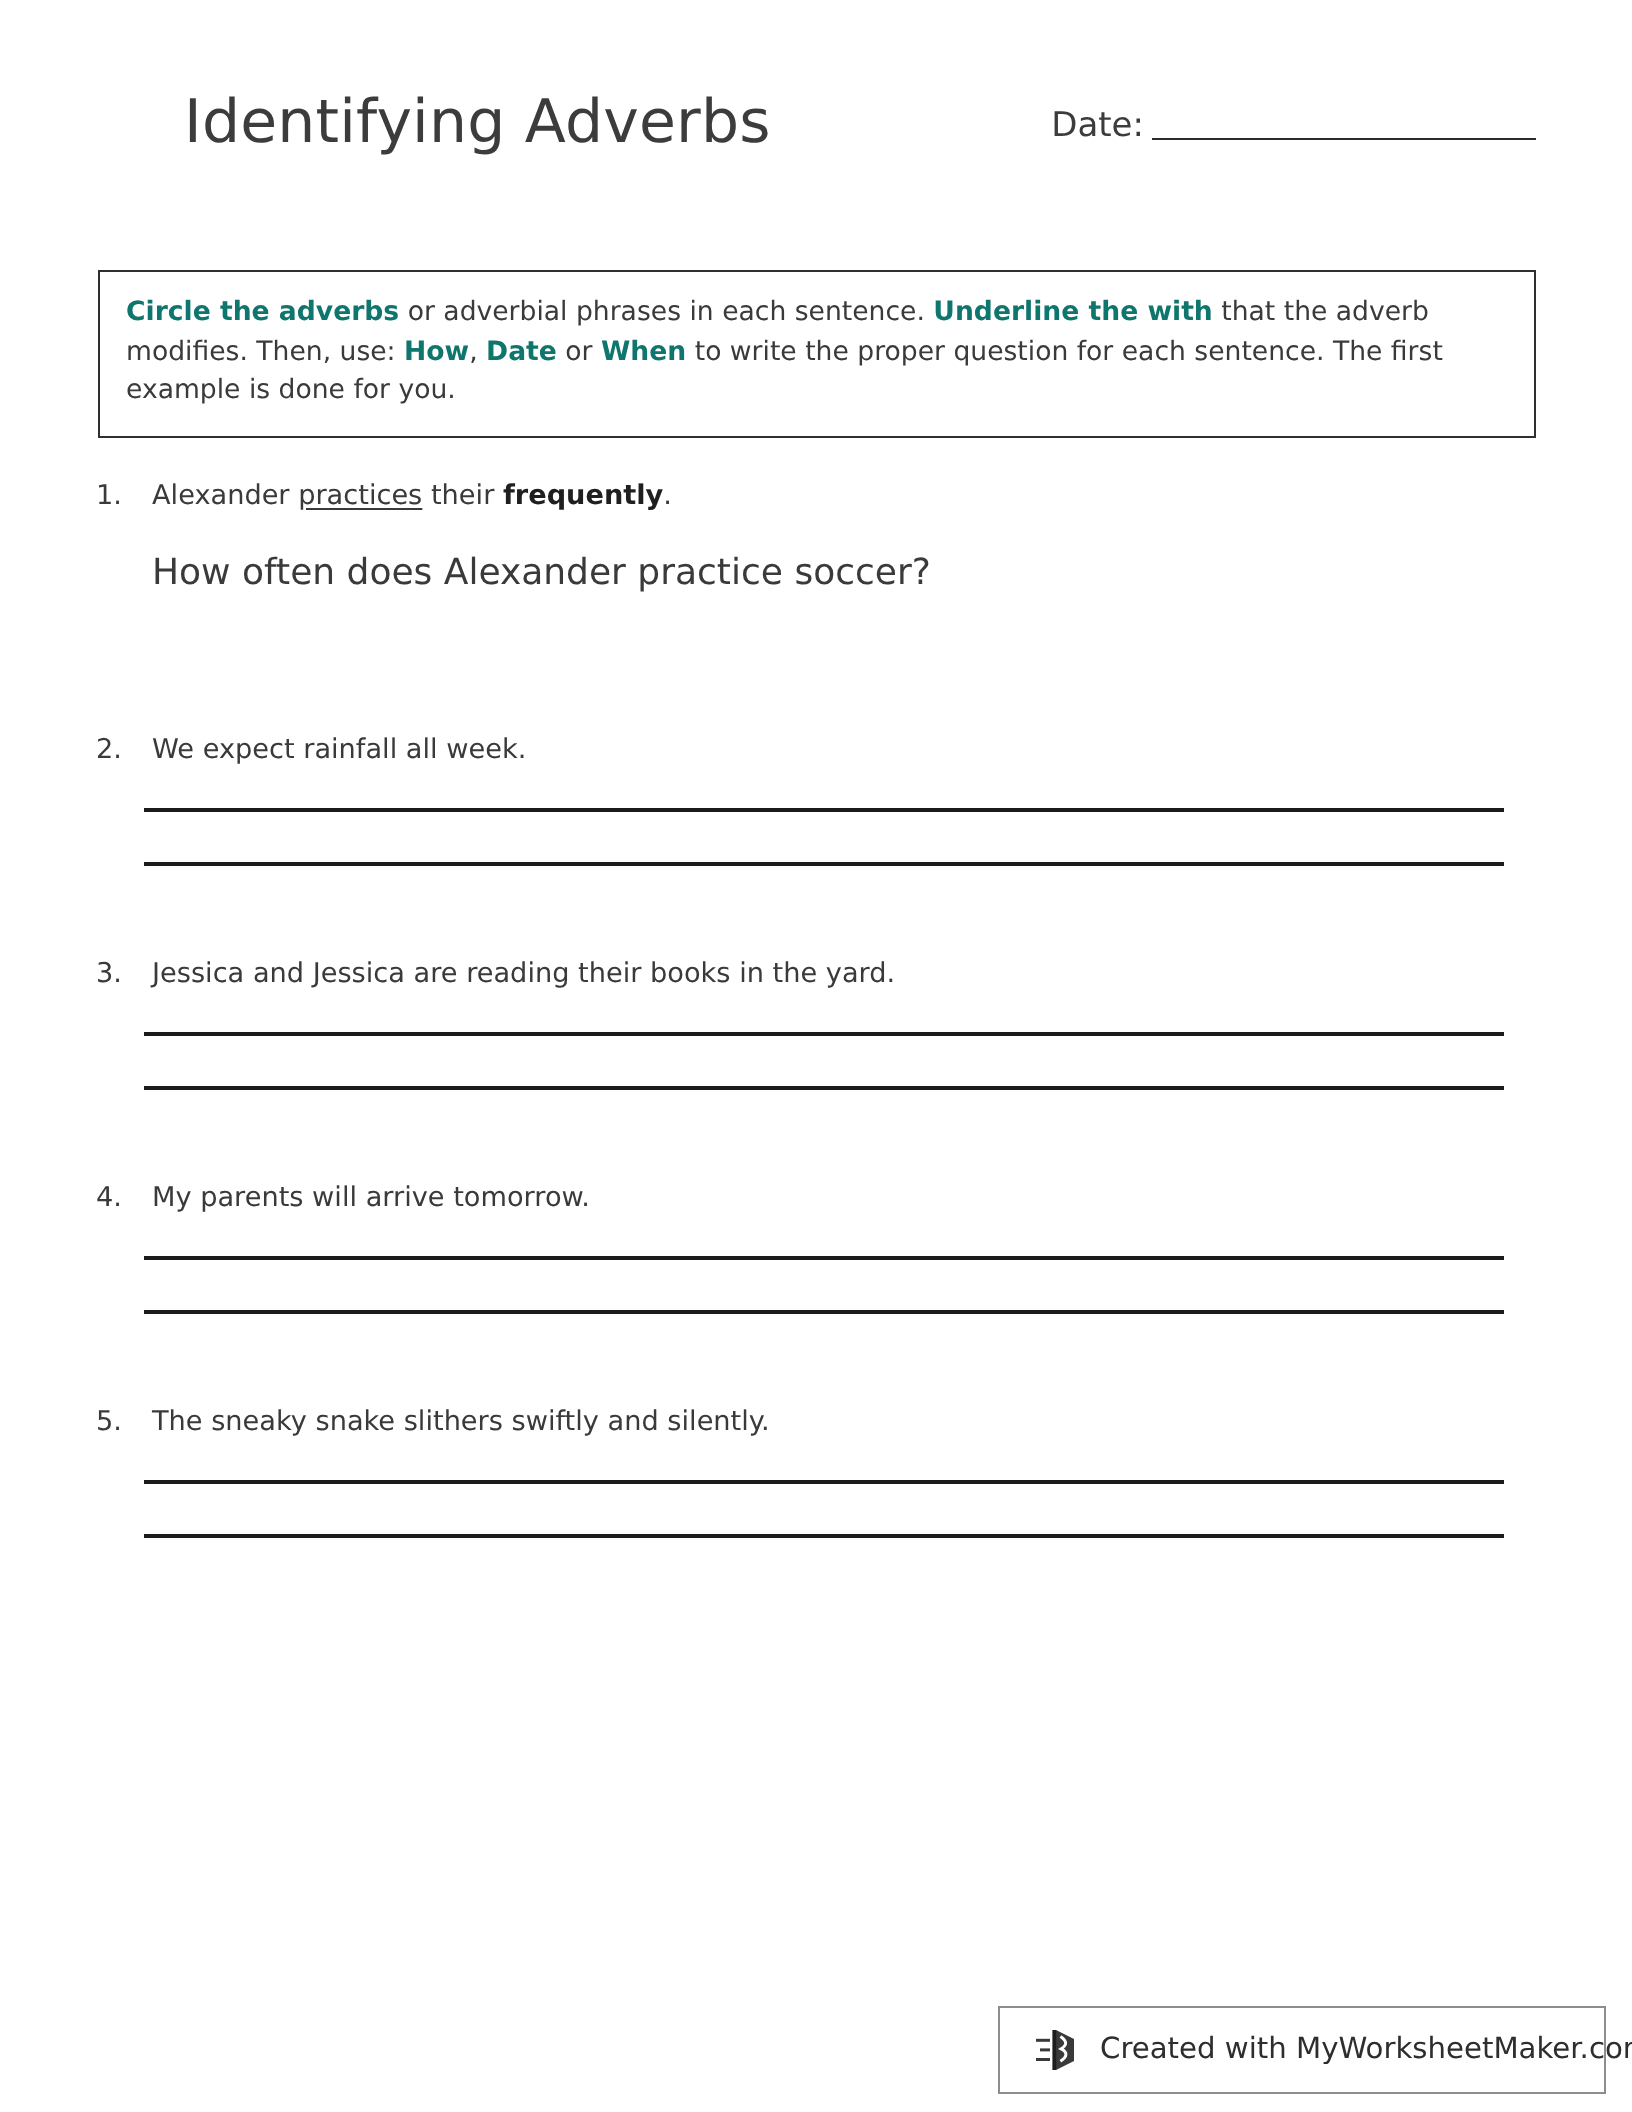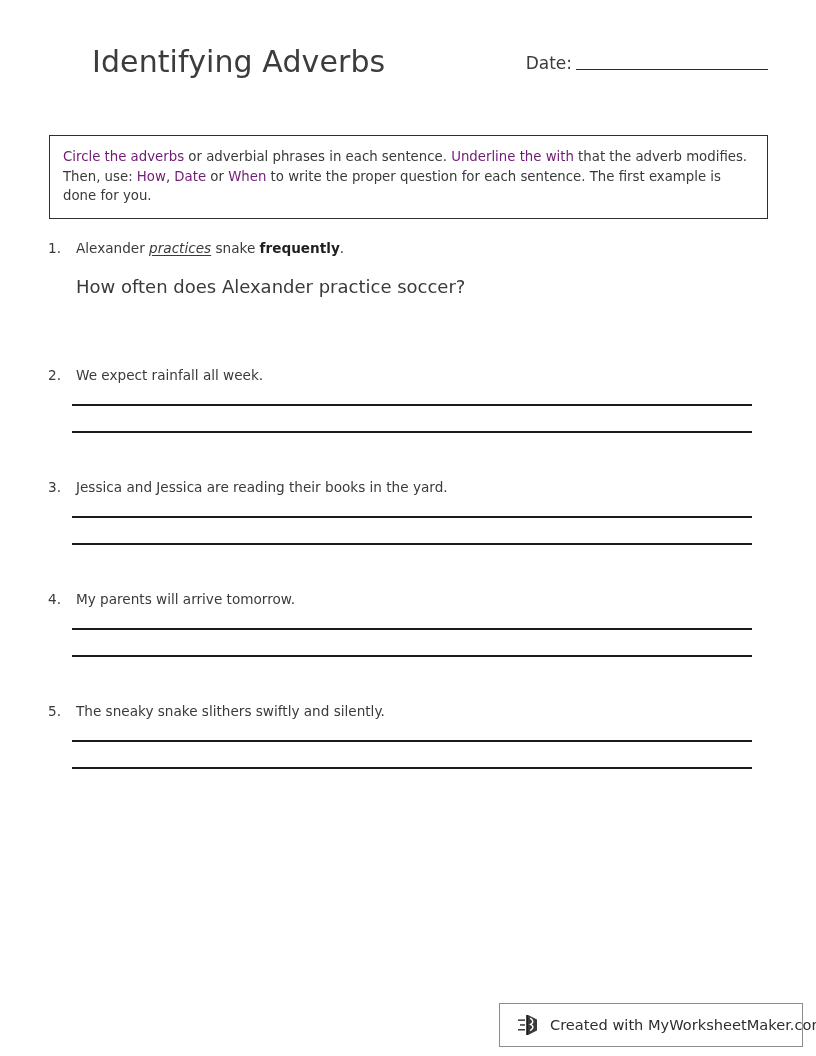--- a/index.html
+++ b/index.html
@@ -72,22 +72,22 @@
     padding: 11px 14px 12px 13px;
     background: #ffffff;
   }
   .instructions p {
     margin: 0;
     font-size: 13.3px;
     line-height: 19.5px;
     color: #3a3a3a;
   }
   .instructions b {
-    font-weight: 400;
-    color: #701a75;
+    font-weight: 700;
+    color: #0f766e;
   }
 
   
   .questions {
     position: absolute;
     left: 48px;
     top: 238px;
     width: 720px;
   }
   .question {
@@ -110,21 +110,20 @@
     line-height: 21px;
     color: #3a3a3a;
   }
   .q-sentence b {
     font-weight: 700;
     color: #1f1f1f;
   }
   .q-sentence u {
     text-decoration: underline;
     text-underline-offset: 2px;
-    font-style: italic;
   }
   .q-answer {
     margin-left: 28px;
     margin-top: 17px;
     font-size: 18px;
     line-height: 21px;
     color: #3a3a3a;
   }
   .answer-lines {
     margin-left: 24px;
@@ -186,21 +185,21 @@
   <div class="instructions">
     <p>
       <span><b>Circle the adverbs</b><span> or adverbial phrases in each sentence. </span><b>Underline the with</b><span> that the adverb modifies. Then, use: </span><b>How</b><span>, </span><b>Date</b><span> or </span><b>When</b><span> to write the proper question for each sentence. The first example is done for you.</span></span>
     </p>
   </div>
 
   <div class="questions">
       <div class="question">
         <div class="q-row">
           <span class="q-number">1.</span>
-          <span class="q-sentence"><span>Alexander </span><u>practices</u><span> snake </span><b>frequently</b><span>.</span></span>
+          <span class="q-sentence"><span>Alexander </span><u>practices</u><span> their </span><b>frequently</b><span>.</span></span>
         </div>
         <div class="q-answer">How often does Alexander practice soccer?</div>
         <div class="q-spacer-example"></div>
       </div>
       <div class="question">
         <div class="q-row">
           <span class="q-number">2.</span>
           <span class="q-sentence"><span>We expect rainfall all week.</span></span>
         </div>
         <div class="answer-lines">

